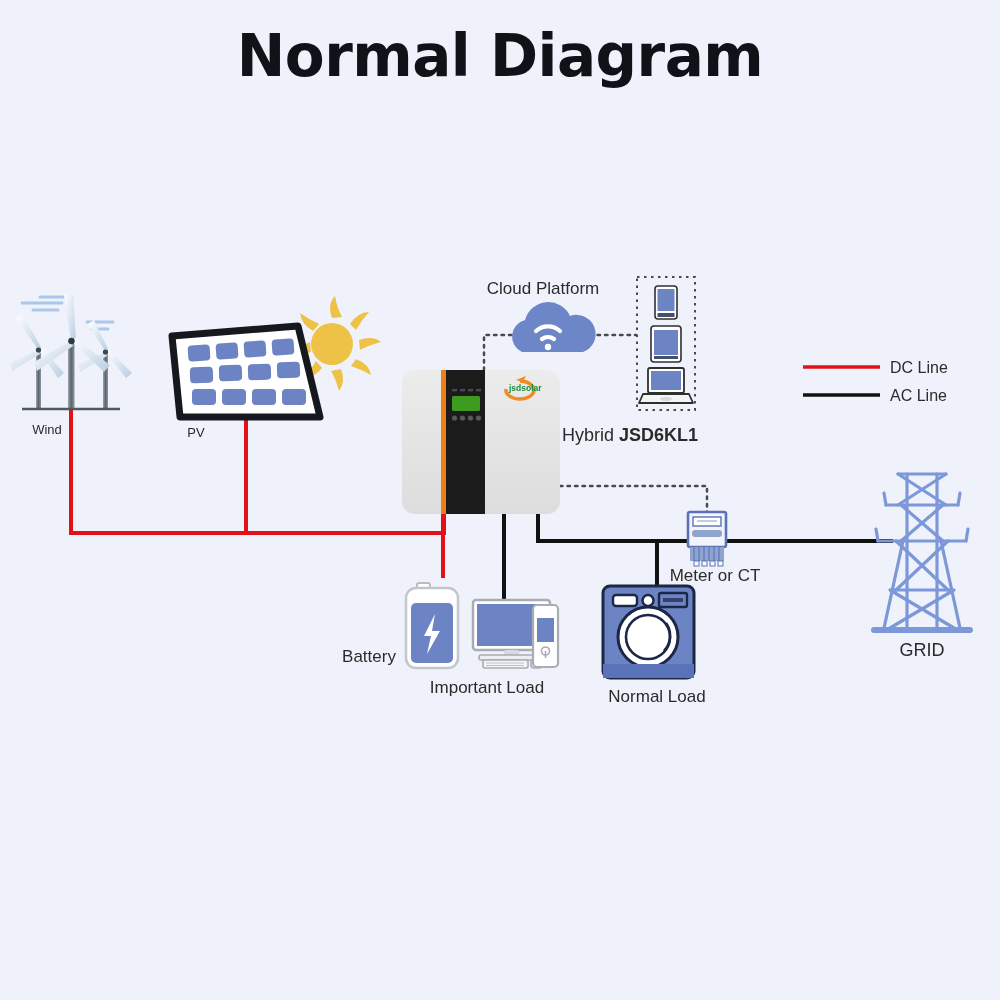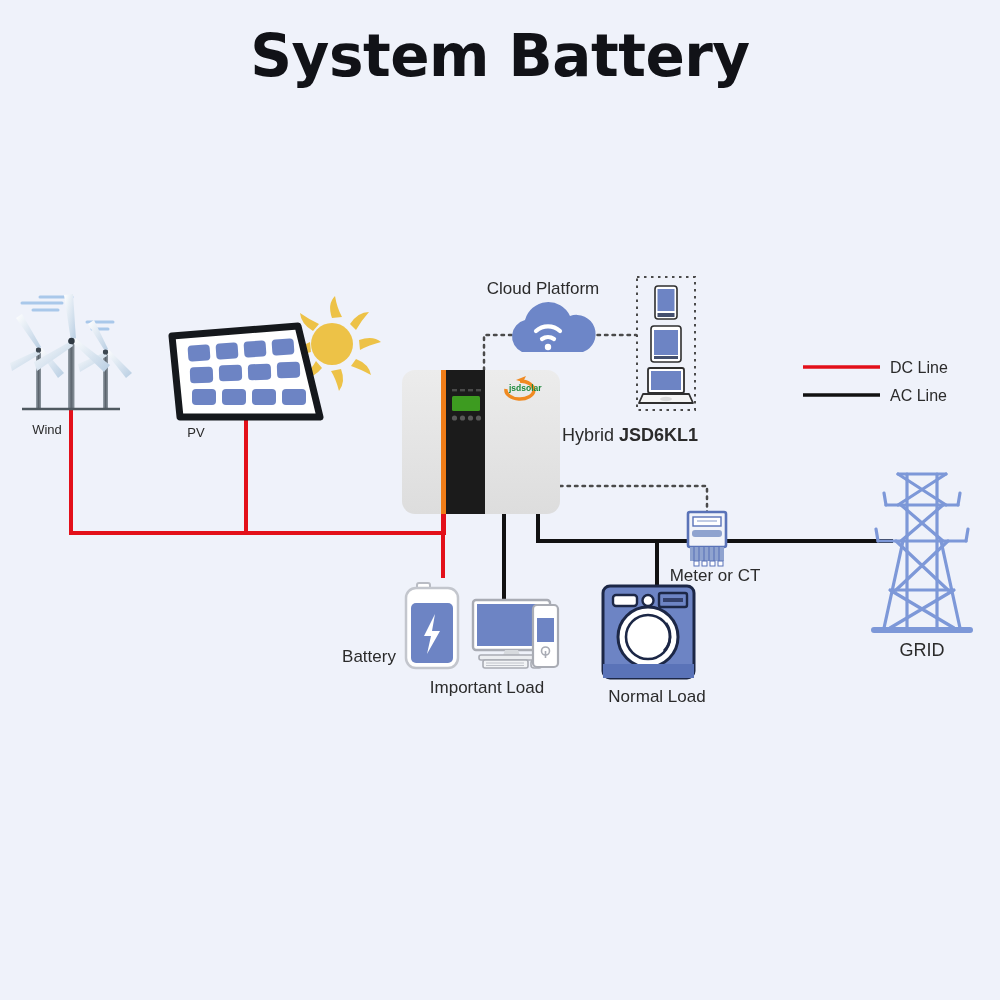--- a/index.html
+++ b/index.html
@@ -33,21 +33,21 @@
   .lbl {
     font-family: "Liberation Sans", sans-serif;
     fill: #2b2b2b;
   }
 </style>
 </head>
 <body>
 
 <div id="stage">
 
-  <div id="title">System Battery</div>
+  <div id="title">Normal Diagram</div>
 
   <svg id="diagram" width="1000" height="1000" viewBox="0 0 1000 1000">
 
     <defs>
       <linearGradient id="bladeGrad" x1="0" y1="0" x2="1" y2="1">
         <stop offset="0%" stop-color="#ffffff"></stop>
         <stop offset="100%" stop-color="#b7cde2"></stop>
       </linearGradient>
       <linearGradient id="towerGrad" x1="0" y1="0" x2="1" y2="0">
         <stop offset="0%" stop-color="#9aa4ad"></stop>

